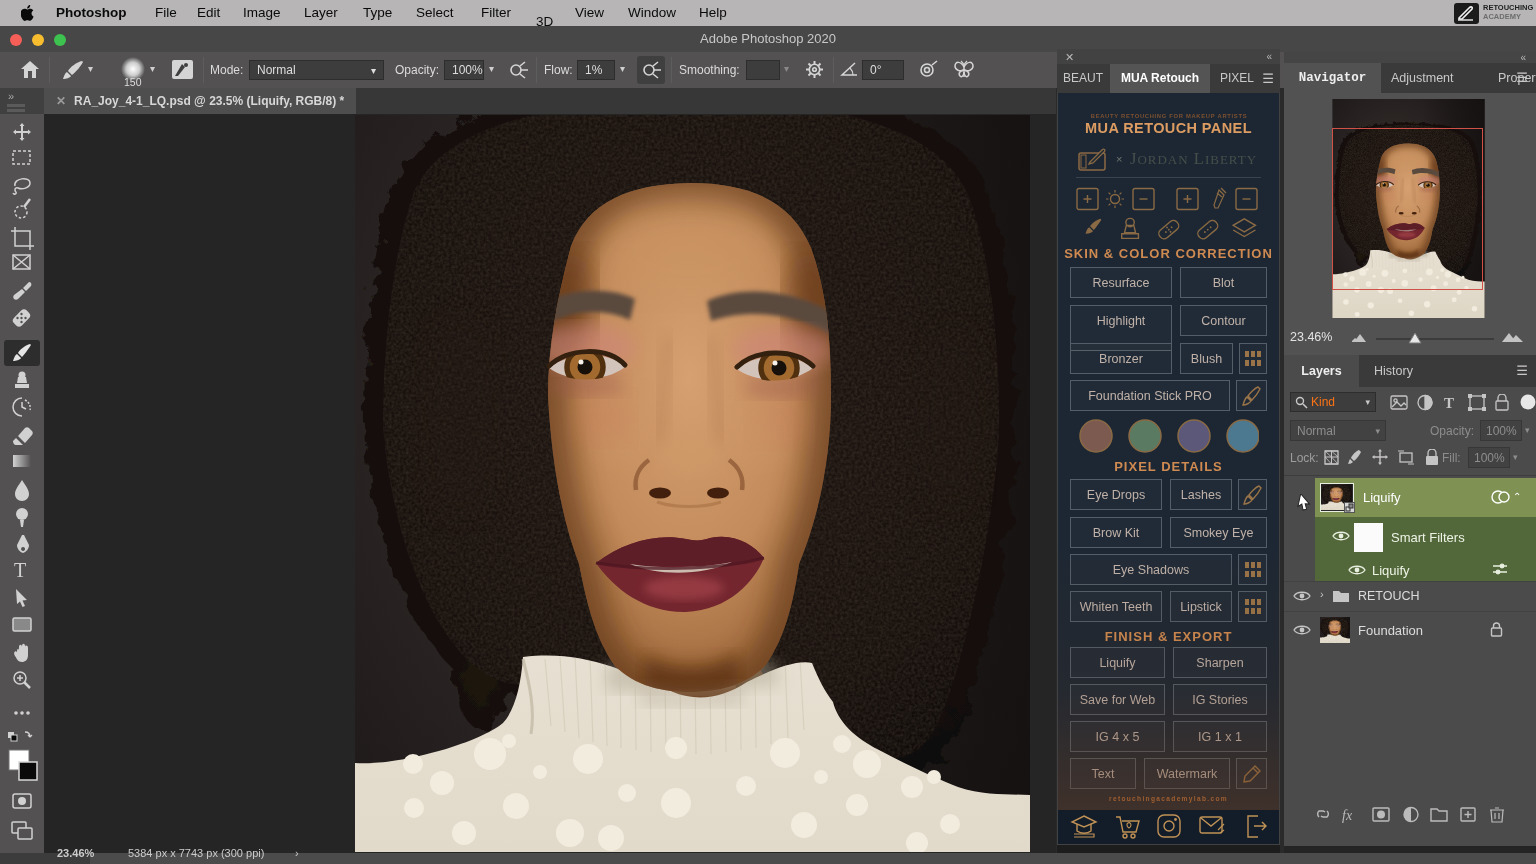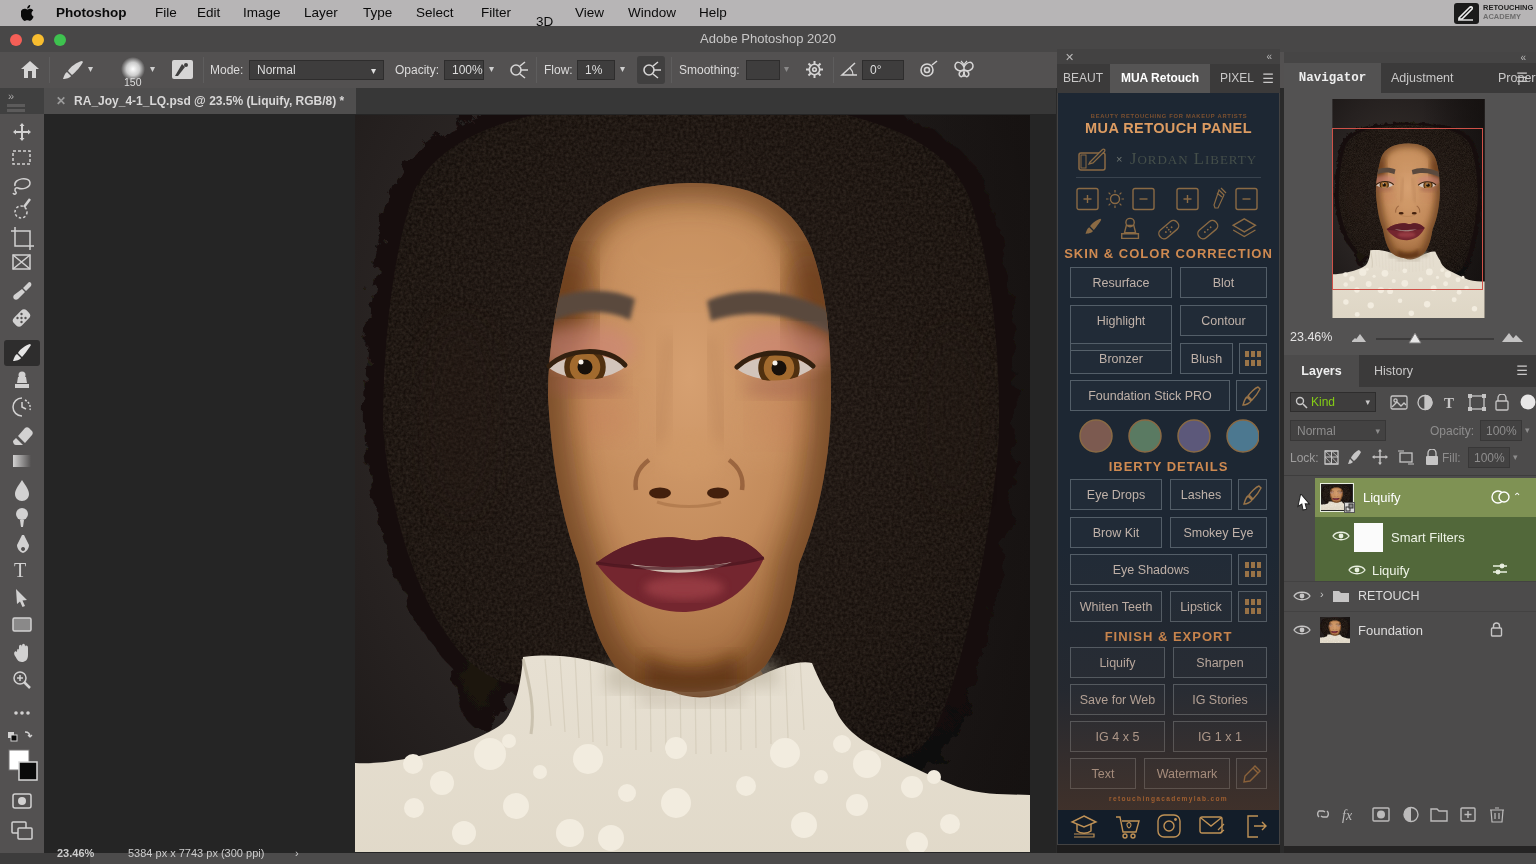--- a/index.html
+++ b/index.html
@@ -712,21 +712,21 @@
             <path d="M16,1 C13,2 8,7 6,10 L10,14 C13,11 17,5 18,3 Z M5,11 L9,15 C8,17 4,19 1,19 C2,16 3,12 5,11 Z" fill="none" stroke="#9a7448" stroke-width="1.4"></path>
           </svg>
       </div>
       <g></g>
       <svg class="abs" style="left:20px;top:325px;" width="181" height="36" viewBox="0 0 181 36">
         <circle cx="18" cy="18" r="16" fill="#7c5a50" stroke="#8a6a44" stroke-width="1.5"></circle>
         <circle cx="67" cy="18" r="16" fill="#5a7a62" stroke="#8a6a44" stroke-width="1.5"></circle>
         <circle cx="116" cy="18" r="16" fill="#5c587a" stroke="#8a6a44" stroke-width="1.5"></circle>
         <circle cx="165" cy="18" r="16" fill="#4c7890" stroke="#8a6a44" stroke-width="1.5"></circle>
       </svg>
-      <div class="mhead" style="top:366px;">IBERTY DETAILS</div>
+      <div class="mhead" style="top:366px;">PIXEL DETAILS</div>
       <div class="mbtn" style="left:12px;top:386px;width:92px;height:31px;line-height:31px;">Eye Drops</div>
       <div class="mbtn" style="left:112px;top:386px;width:62px;height:31px;line-height:31px;">Lashes</div>
       <div class="mbtn" style="left:180px;top:386px;width:29px;height:31px;">
         <svg style="margin-top:5px" width="20" height="22" viewBox="0 0 20 22">
             <path d="M16,1 C13,2 8,7 6,10 L10,14 C13,11 17,5 18,3 Z M5,11 L9,15 C8,17 4,19 1,19 C2,16 3,12 5,11 Z" fill="none" stroke="#9a7448" stroke-width="1.4"></path>
           </svg>
       </div>
       <div class="mbtn" style="left:12px;top:424px;width:92px;height:31px;line-height:31px;">Brow Kit</div>
       <div class="mbtn" style="left:112px;top:424px;width:97px;height:31px;line-height:31px;">Smokey Eye</div>
       <div class="mbtn" style="left:12px;top:461px;width:162px;height:31px;line-height:31px;">Eye Shadows</div>
@@ -841,21 +841,21 @@
       <div class="ptab" style="left:90px; line-height:32px;">History</div>
       <div class="ptab" style="right:8px; line-height:32px; font-size:13px;">☰</div>
     </div>
     <div id="laybody">
 
       <div style="position:absolute;left:6px;top:5px;width:86px;height:20px;background:#3e3d3d;border:1px solid #2e2d2d;">
         <svg style="position:absolute;left:4px;top:3px" width="13" height="13" viewBox="0 0 13 13">
             <circle cx="5" cy="5" r="3.5" fill="none" stroke="#c9c8c8" stroke-width="1.4"></circle>
             <path d="M8,8 L12,12" stroke="#c9c8c8" stroke-width="1.6"></path>
           </svg>
-        <span style="position:absolute;left:20px;top:2px;font-size:12px;color:#84cc16;">Kind</span>
+        <span style="position:absolute;left:20px;top:2px;font-size:12px;color:#f97316;">Kind</span>
         <span style="position:absolute;right:5px;top:4px;font-size:9px;color:#c9c8c8;">▾</span>
       </div>
       <svg style="position:absolute;left:106px;top:7px" width="150" height="17" viewBox="0 0 150 17">
         <g fill="none" stroke="#c6c5c5" stroke-width="1.3">
           <rect x="1" y="2" width="16" height="13" rx="1.5"></rect>
             <circle cx="5.5" cy="6.5" r="1.6"></circle>
             <path d="M2,13 L7,8 L11,12 L14,9 L16,11"></path>
           <g transform="translate(27,0)">
               <circle cx="8" cy="8.5" r="7"></circle>
               <path d="M8,1.5 L8,15.5 M8,1.5 A7,7 0 0,1 8,15.5" fill="#c6c5c5"></path>

